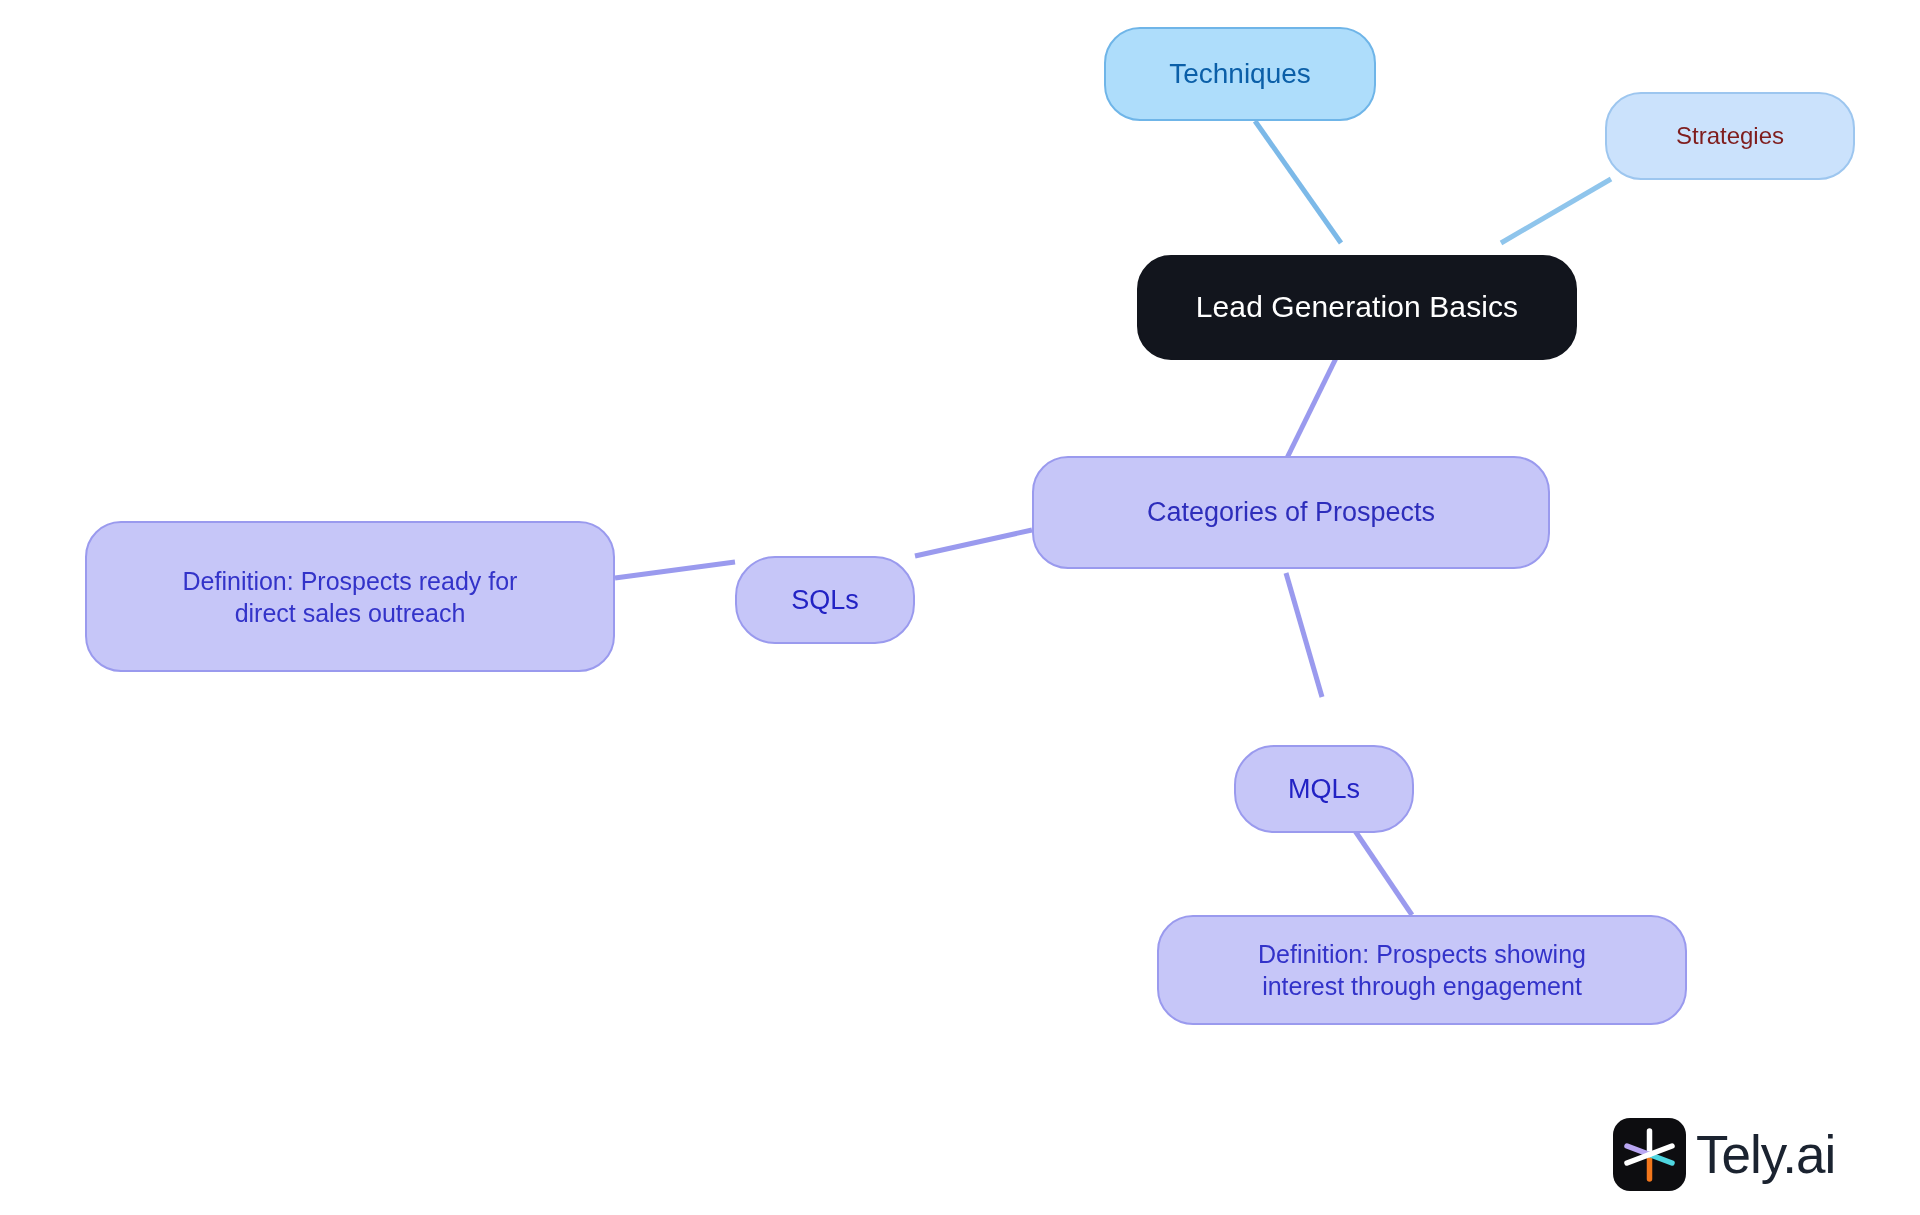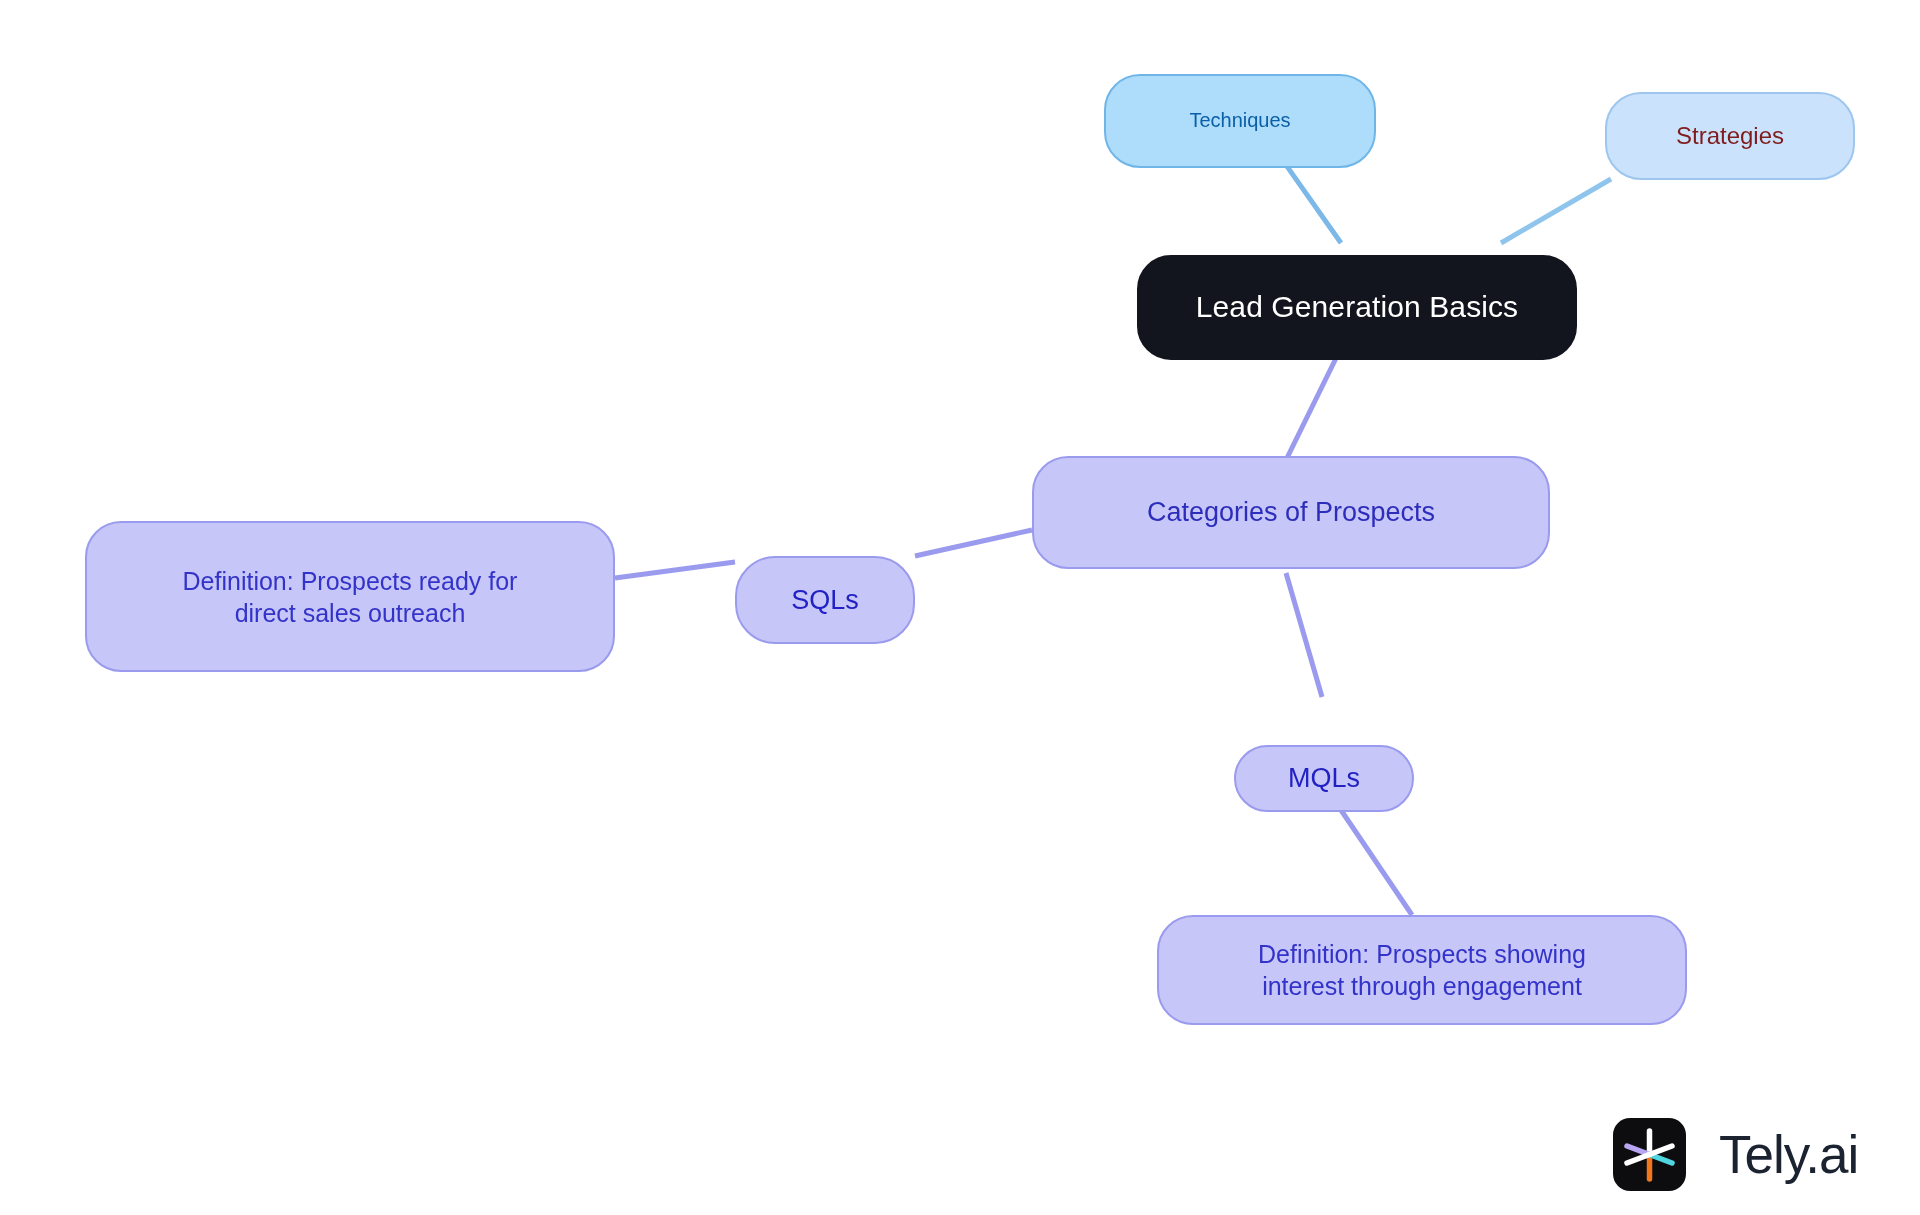--- a/index.html
+++ b/index.html
@@ -47,22 +47,21 @@
     border-radius: 34px;
     font-size: 30px;
     letter-spacing: 0.1px;
     margin-top: 12px;
   }
   .node--blue-strong {
     background: #aeddfb;
     border-color: #6fb5e8;
     color: #0b5fa8;
     border-radius: 36px;
-    font-size: 20px;
-    margin-top: 47px;
+    font-size: 28px;
   }
   .node--blue-soft {
     background: #cbe2fc;
     border-color: #9dc6ef;
     color: #7f1d1d;
     border-radius: 36px;
     font-size: 24px;
   }
   .node--purple {
     background: #c6c6f8;
@@ -87,31 +86,31 @@
     font-size: 25px;
   }
 
   
   #node-techniques      { left: 1104px; top: 27px;  width: 272px; height: 94px; }
   #node-strategies      { left: 1605px; top: 92px;  width: 250px; height: 88px; }
   #node-root            { left: 1137px; top: 243px; width: 440px; height: 105px; }
   #node-categories      { left: 1032px; top: 456px; width: 518px; height: 113px; }
   #node-sqls            { left: 735px;  top: 508px; width: 180px; height: 88px; }
   #node-sqls-def        { left: 85px;   top: 521px; width: 530px; height: 151px; }
-  #node-mqls            { left: 1234px; top: 697px; width: 180px; height: 67px; }
+  #node-mqls            { left: 1234px; top: 697px; width: 180px; height: 88px; }
   #node-mqls-def        { left: 1157px; top: 915px; width: 530px; height: 110px; }
 
   
   #logo {
     position: absolute;
     left: 1613px;
     top: 1118px;
     display: flex;
     align-items: center;
-    gap: 33px;
+    gap: 10px;
     z-index: 3;
   }
   #logo-mark {
     width: 73px;
     height: 73px;
     border-radius: 17px;
     background: #0d0d10;
     position: relative;
     flex: none;
   }

